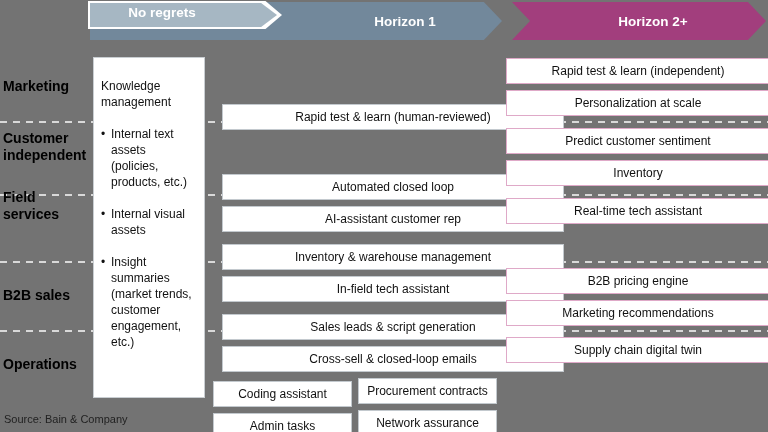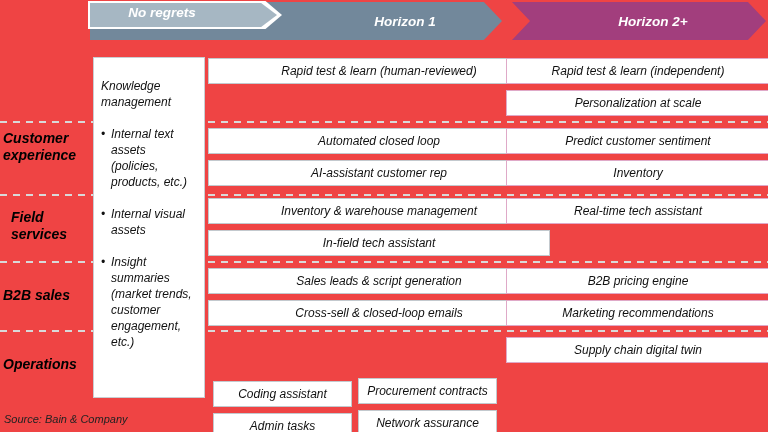--- a/index.html
+++ b/index.html
@@ -1,18 +1,18 @@
 <!DOCTYPE html>
 <html><head>
 <meta charset="utf-8">
 <style>
   html,body { margin:0; padding:0; background:#fff; }
   .canvas {
-    position:relative; width:768px; height:432px; background:#ef4444;
-    font-family:"Liberation Sans", sans-serif; overflow:hidden;font-style:italic;
+    position:relative; width:768px; height:432px; background:#737373;
+    font-family:"Liberation Sans", sans-serif; overflow:hidden;
   }
   .arrow { position:absolute; }
   .arrow-h1 { left:90px; top:2px; width:412px; height:38px; background:#72889b;
     clip-path:polygon(0 0, 95.6% 0, 100% 50%, 95.6% 100%, 0 100%); }
   .arrow-h2 { left:512px; top:2px; width:254px; height:38px; background:#a23e7d;
     clip-path:polygon(0 0, 92.9% 0, 100% 50%, 92.9% 100%, 0 100%, 7.1% 50%); }
   .arrow-nr-outline { left:88px; top:1px; width:194px; height:28px; background:#ffffff;
     clip-path:polygon(0 0, 91.5% 0, 100% 50%, 91.5% 100%, 0 100%); }
   .arrow-nr { left:90px; top:3px; width:187px; height:24px; background:#a6b7c3;
     clip-path:polygon(0 0, 91.5% 0, 100% 50%, 91.5% 100%, 0 100%); }
@@ -20,35 +20,35 @@
   .lbl-nr { left:92px; top:5px; width:140px; }
   .lbl-h1 { left:330px; top:14px; width:150px; }
   .lbl-h2 { left:578px; top:14px; width:150px; }
 
   .dash { position:absolute; left:0; width:768px; height:2px; z-index:0;
     background:repeating-linear-gradient(to right, #d9d9d9 0 7px, transparent 7px 13px); }
   .dash-1 { top:121px; } .dash-2 { top:194px; } .dash-3 { top:261px; } .dash-4 { top:330px; }
 
   .rowlabel { position:absolute; left:3px; width:88px; font-weight:bold; font-size:14px;
     line-height:17px; color:#000; z-index:1; }
-  .rl-0 { top:78px; } .rl-1 { top:130px; } .rl-2 { top:209px;margin-left:8px; } .rl-3 { top:287px; } .rl-4 { top:356px; }
+  .rl-0 { top:78px; } .rl-1 { top:130px; } .rl-2 { top:189px; } .rl-3 { top:287px; } .rl-4 { top:356px; }
 
   .kbox { position:absolute; left:93px; top:57px; width:112px; height:341px; background:#fff;
     border:1px solid #c9ced2; box-sizing:border-box; z-index:2;
     padding:20px 5px 0 7px; font-size:12px; line-height:16px; color:#111; }
   .kbullet { display:flex; margin-top:16px; }
   .kbullet .dot { width:10px; flex:none; }
   .kbullet .ktext { width:85px; }
 
   .box { position:absolute; box-sizing:border-box; height:26px; background:#fff; z-index:1;
     display:flex; align-items:center; justify-content:center;
     font-size:12px; color:#111; text-align:center; }
   .b1 { border:1px solid #c3c9ce; }
   .b2 { border:1.5px solid #dfa9c8; }
-  .colA { left:208px; width:342px; }
+  .colA { left:222px; width:342px;margin-top:46px; }
   .colB { left:506px; width:264px; }
   .opsA1 { left:213px; width:139px;margin-top:44px; } .opsA2 { left:358px; width:139px;margin-top:41px; }
   .t58{top:58px} .t90{top:90px} .t128{top:128px} .t160{top:160px} .t198{top:198px}
   .t230{top:230px} .t268{top:268px} .t300{top:300px} .t337{top:337px} .t369{top:369px}
 
   .source { position:absolute; left:4px; top:413px; font-size:11px; color:#222; z-index:1; }
 </style>
 </head>
 <body>
 
@@ -60,21 +60,22 @@
   <div class="arrow arrow-nr"></div>
   <div class="hlabel lbl-nr">No regrets</div>
   <div class="hlabel lbl-h1">Horizon 1</div>
   <div class="hlabel lbl-h2">Horizon 2+</div>
 
   <div class="dash dash-1"></div>
   <div class="dash dash-2"></div>
   <div class="dash dash-3"></div>
   <div class="dash dash-4"></div>
 
-  <div class="rowlabel rl-1">Customer experience</div>
+  <div class="rowlabel rl-0">Marketing</div>
+  <div class="rowlabel rl-1">Customer independent</div>
   <div class="rowlabel rl-2">Field services</div>
   <div class="rowlabel rl-3">B2B sales</div>
   <div class="rowlabel rl-4">Operations</div>
 
   <div class="kbox">
     <div class="ktitle">Knowledge management</div>
     <div class="kbullet">
       <span class="dot">•</span>
       <span class="ktext">Internal text assets (policies, products, etc.)</span>
     </div>

